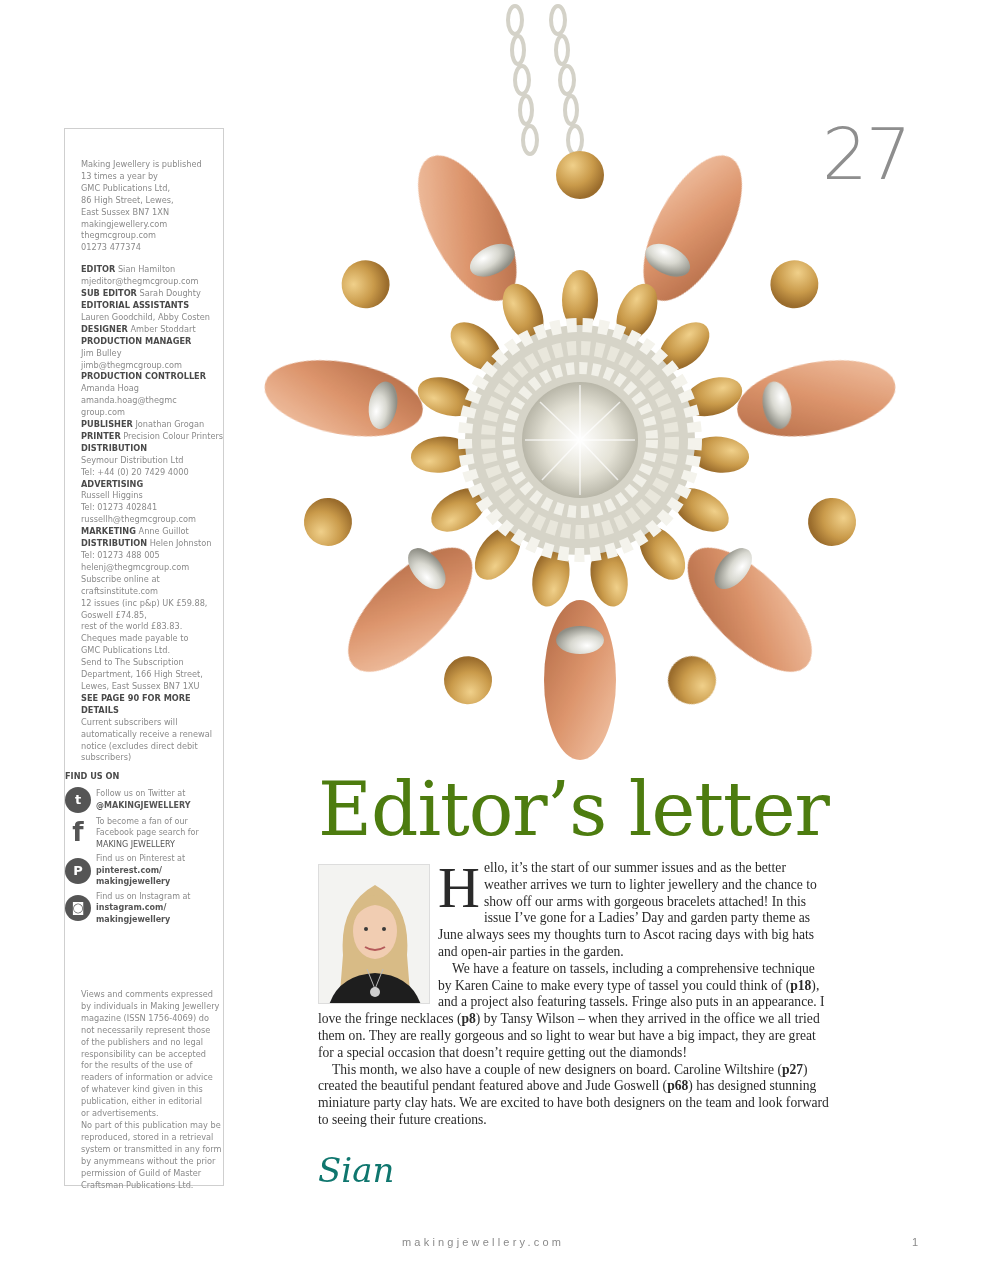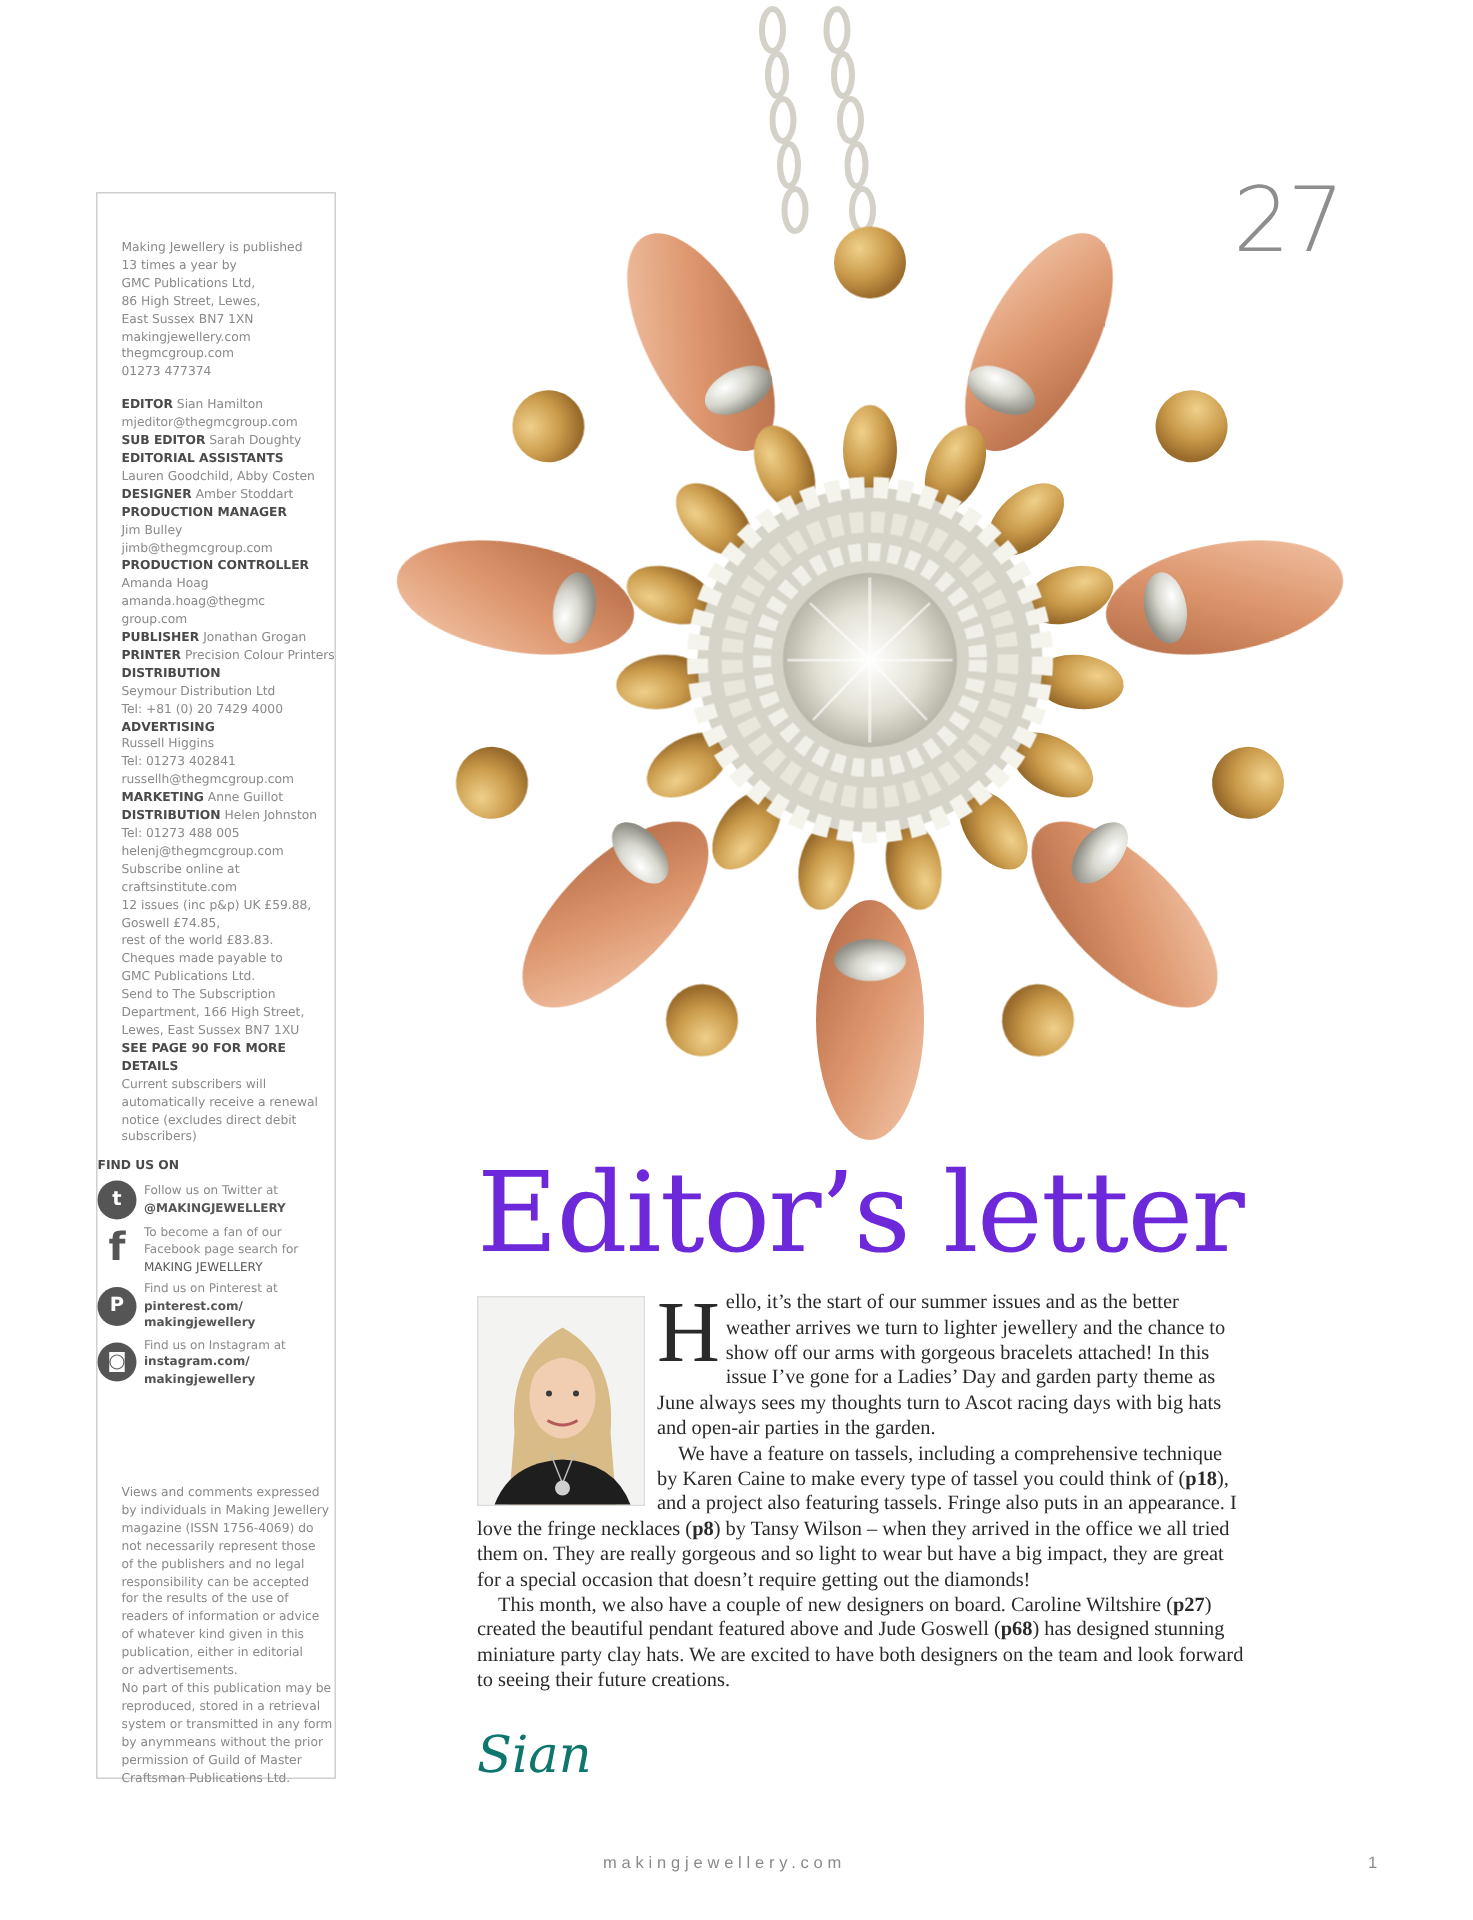--- a/index.html
+++ b/index.html
@@ -10,22 +10,22 @@
   .sb-block{margin-bottom:10px;}
   .sb-line{display:block;white-space:nowrap;}
   .find{position:absolute;left:0;top:642px;width:140px;}
   .find-title{color:#4a4a4a;font-weight:bold;margin-bottom:4px;}
   .social{display:flex;align-items:center;margin-bottom:3px;}
   .social .ic{width:26px;height:26px;border-radius:50%;background:#555;color:#fff;display:flex;align-items:center;justify-content:center;font-size:13px;font-weight:bold;flex:0 0 26px;margin-right:5px;}
   .social .ic.fb{background:transparent;color:#555;font-size:26px;}
   .social .txt{font-size:8px;line-height:11.5px;}
   .disclaimer{position:absolute;left:16px;top:860px;width:135px;}
   .pendant{position:absolute;left:240px;top:0;width:700px;height:780px;}
-  .bignum{position:absolute;left:822px;top:112px;font-size:60px;color:#8e8e8e;font-weight:200;font-family:"DejaVu Sans",sans-serif;letter-spacing:-2px;}
-  .title{position:absolute;left:318px;top:766px;font-family:"DejaVu Serif",serif;font-size:74px;color:#6d28d9;letter-spacing:-1px;}
+  .bignum{position:absolute;left:822px;top:112px;font-size:72px;color:#8e8e8e;font-weight:200;font-family:"DejaVu Sans",sans-serif;letter-spacing:-2px;}
+  .title{position:absolute;left:318px;top:766px;font-family:"DejaVu Serif",serif;font-size:74px;color:#4d7c0f;letter-spacing:-1px;}
   .photo{position:absolute;left:318px;top:864px;width:112px;height:140px;border:1px solid #ddd;box-sizing:border-box;background:#f4f4f2;overflow:hidden;}
   .letter{position:absolute;left:318px;top:860px;width:512px;font-family:"Liberation Serif",serif;font-size:13.6px;line-height:16.8px;color:#2a2a2a;}
   .letter p{margin:0;}
   .letter .ind{text-indent:14px;}
   .floatbox{float:left;width:120px;height:150px;}
   .dropcap{float:left;font-size:58px;line-height:48px;margin:4px 4px 0 0;font-family:"Liberation Serif",serif;}
   .sign{position:absolute;left:318px;top:1150px;font-family:"DejaVu Serif",serif;font-style:italic;font-size:34px;color:#0f766e;}
   .footer-url{position:absolute;left:402px;top:1236px;font-size:11px;letter-spacing:3.2px;color:#8a8a8a;}
   .footer-page{position:absolute;left:912px;top:1236px;font-size:11px;color:#8a8a8a;}
 </style>
@@ -54,21 +54,21 @@
       <span class="sb-line"><span>Jim Bulley</span></span>
       <span class="sb-line"><span>jimb@thegmcgroup.com</span></span>
       <span class="sb-line"><span class="b">PRODUCTION CONTROLLER</span></span>
       <span class="sb-line"><span>Amanda Hoag</span></span>
       <span class="sb-line"><span>amanda.hoag@thegmc</span></span>
       <span class="sb-line"><span>group.com</span></span>
       <span class="sb-line"><span class="b">PUBLISHER</span> <span>Jonathan Grogan</span></span>
       <span class="sb-line"><span class="b">PRINTER</span> <span>Precision Colour Printers</span></span>
       <span class="sb-line"><span class="b">DISTRIBUTION</span></span>
       <span class="sb-line"><span>Seymour Distribution Ltd</span></span>
-      <span class="sb-line"><span>Tel: +81 (0) 20 7429 4000</span></span>
+      <span class="sb-line"><span>Tel: +44 (0) 20 7429 4000</span></span>
       <span class="sb-line"><span class="b">ADVERTISING</span></span>
       <span class="sb-line"><span>Russell Higgins</span></span>
       <span class="sb-line"><span>Tel: 01273 402841</span></span>
       <span class="sb-line"><span>russellh@thegmcgroup.com</span></span>
       <span class="sb-line"><span class="b">MARKETING</span> <span>Anne Guillot</span></span>
       <span class="sb-line"><span class="b">DISTRIBUTION</span> <span>Helen Johnston</span></span>
       <span class="sb-line"><span>Tel: 01273 488 005</span></span>
       <span class="sb-line"><span>helenj@thegmcgroup.com</span></span>
       <span class="sb-line"><span>Subscribe online at</span></span>
       <span class="sb-line"><span>craftsinstitute.com</span></span>

